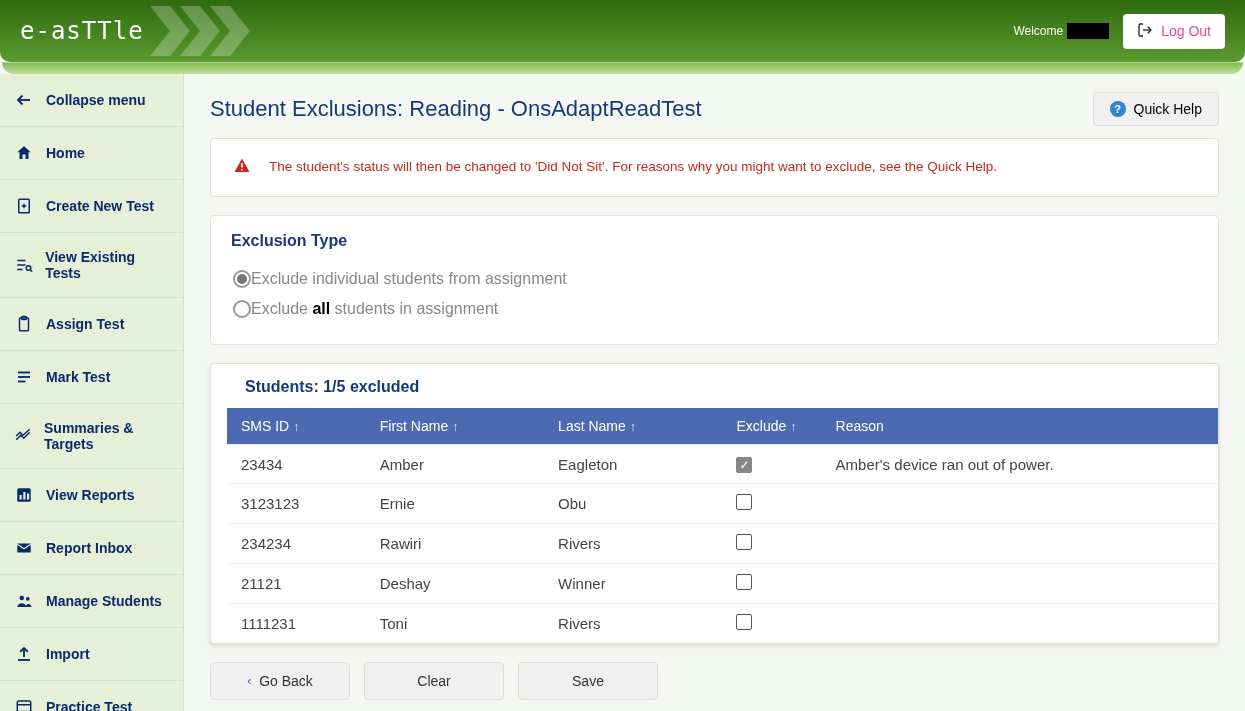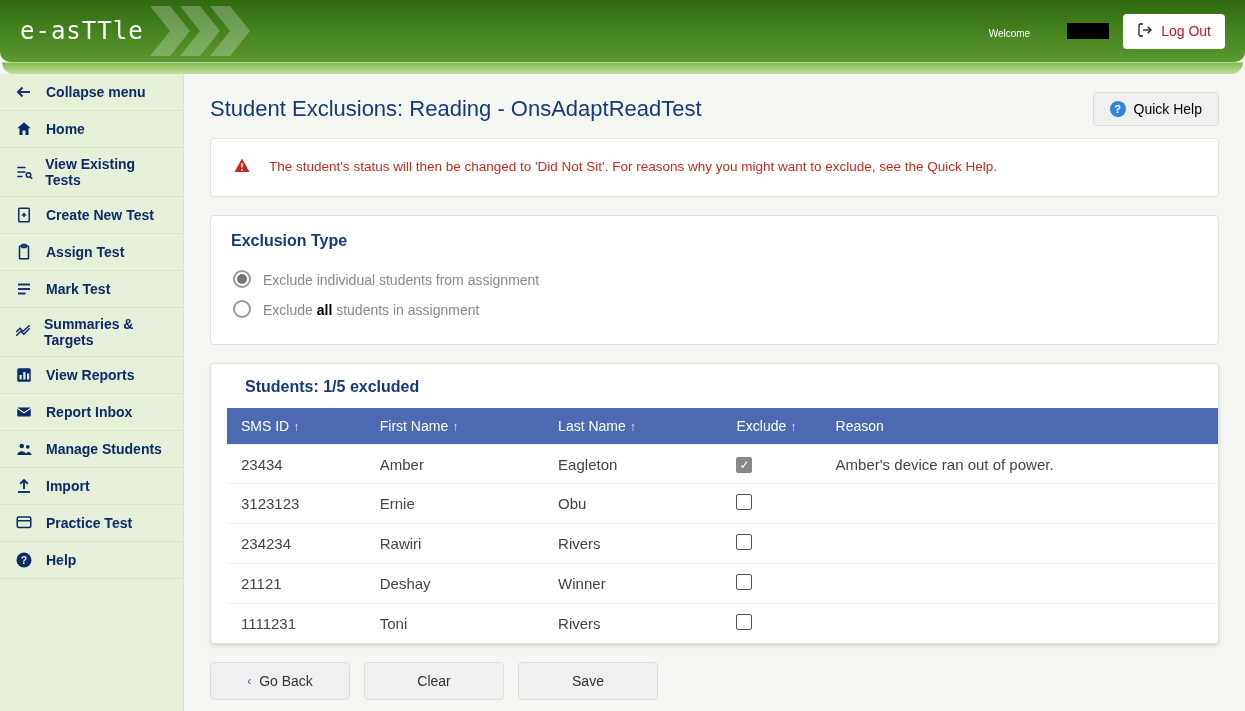--- a/index.html
+++ b/index.html
@@ -4,51 +4,51 @@
 <style>
   * { box-sizing: border-box; margin: 0; padding: 0; }
   html, body { height: 100%; font-family: Arial, Helvetica, sans-serif; font-size: 14px; color: #333; background: #f5f7f2; }
   body { display: flex; flex-direction: column; }
 
   
   .header { background: linear-gradient(#2f6b0f, #5a9a2f); height: 62px; display: flex; align-items: center; padding: 0 20px; position: relative; border-radius: 0 0 10px 10px; color:#fff; }
   .header .brand { font-family: "Lucida Console", monospace; font-size: 24px; letter-spacing: 1px; }
   .header .chevrons { position: absolute; left: 150px; top:0; height:100%; display:flex; align-items:center; opacity:0.25; }
   .header .chevrons svg { height: 50px; }
-  .header .welcome { margin-left: auto; font-size: 10px; display:flex; align-items:flex-end;gap:33px; }
+  .header .welcome { margin-left: auto; font-size: 12px; display:flex; align-items:center; }
   .header .welcome .blackbox { display:inline-block; width:42px; height:16px; background:#000; margin-left:4px; }
-  .header .logout { margin-left: 14px; background:#fff; color:#b91c1c; border:none; border-radius:4px; padding:8px 14px; font-size:14px; display:flex; align-items:center; gap:8px; cursor:pointer; }
+  .header .logout { margin-left: 14px; background:#fff; color:#ec4899; border:none; border-radius:4px; padding:8px 14px; font-size:14px; display:flex; align-items:center; gap:8px; cursor:pointer; }
   .header .logout .ic { display:inline-block; }
 
   .subheader { height: 12px; background: linear-gradient(#7cb84d,#bfe09c); border-radius: 0 0 12px 12px; margin: 0 2px; box-shadow: inset 0 1px 0 rgba(255,255,255,0.4);}
 
   .layout { display:flex; flex:1; min-height:0; }
 
   
   .sidebar { width: 184px; background:#E6F0D8; border-right:1px solid #d6e3c4; display:flex; flex-direction:column; }
-  .sidebar .item { display:flex; align-items:center; gap:12px; padding:8px 14px; color:#0a2a6b; font-weight:600; font-size:14px; border-bottom:1px solid #d6e3c4; cursor:pointer; }
+  .sidebar .item { display:flex; align-items:center; gap:12px; padding:16px 14px; color:#0a2a6b; font-weight:600; font-size:14px; border-bottom:1px solid #d6e3c4; cursor:pointer; }
   .sidebar .item .ic { width:20px; height:20px; color:#0a2a6b; display:flex; align-items:center; justify-content:center; }
   .sidebar .help-item .ic svg circle { fill:#0a2a6b; }
 
   
   .main { flex:1; padding: 0 26px 20px 26px; overflow:auto; }
   .title-row { display:flex; align-items:center; padding-top:18px; padding-bottom:12px;}
   .page-title { color:#153a7a; font-size:22px; font-weight:500; }
   .quick-help { margin-left:auto; background:#f0f0f0; border:1px solid #ddd; border-radius:4px; padding:8px 16px; font-size:14px; display:flex; align-items:center; gap:8px; cursor:pointer; }
   .quick-help .qicon { width:16px;height:16px; border-radius:50%; background:#2f86d6; color:#fff; font-size:11px; display:flex; align-items:center; justify-content:center; font-weight:bold;}
 
   .card { background:#fff; border:1px solid #e0e0e0; border-radius:4px; margin-bottom:18px; }
   .warning-card { display:flex; gap:18px; padding:18px 22px; align-items:flex-start;}
   .warning-card .wicon { color:#c22; }
   .warning-card .msg { color:#c22c1c; font-size:13.5px; line-height:1.5; }
 
   .section-card { padding:16px 20px 20px 20px; }
   .section-title { color:#153a7a; font-weight:600; font-size:16px; margin-bottom:14px; }
 
-  .radio-row { display:flex; align-items:flex-end; gap:12px; padding:6px 2px; color:#888; font-size:14px; }
+  .radio-row { display:flex; align-items:flex-start; padding:6px 2px; color:#888; font-size:16px; }
   .radio-row .radio { width:18px; height:18px; border:2px solid #999; border-radius:50%; display:flex; align-items:center; justify-content:center; cursor:pointer;}
   .radio-row .radio.selected::after { content:""; width:10px; height:10px; border-radius:50%; background:#777; display:block;}
   .radio-row b { color:#000000; font-weight:700; }
 
   .students-card { padding:14px 0 0 16px; box-shadow: 0 2px 4px rgba(0,0,0,0.12);}
   .students-title { color:#153a7a; font-weight:600; font-size:16px; padding:0 18px 12px 18px; }
 
   table.students { width:100%; border-collapse:collapse; }
   table.students thead th { background:#4b6ab2; color:#fff; font-weight:500; font-size:14px; text-align:left; padding:10px 14px; }
   table.students thead th .sort { font-size:12px; margin-left:4px; opacity:0.85;}
@@ -104,38 +104,38 @@
         <span class="ic">
           <svg width="18" height="18" viewBox="0 0 24 24" fill="currentColor">
             <path d="M12 3l9 8h-3v9h-4v-6H10v6H6v-9H3z"></path>
           </svg>
         </span>
         <span>Home</span>
       </div>
       <div class="item">
         <span class="ic">
           <svg width="18" height="18" viewBox="0 0 24 24" fill="none" stroke="currentColor" stroke-width="2">
+            <rect x="5" y="3" width="14" height="18" rx="1"></rect>
+            <line x1="12" y1="9" x2="12" y2="15"></line>
+            <line x1="9" y1="12" x2="15" y2="12"></line>
+          </svg>
+        </span>
+        <span>Create New Test</span>
+      </div>
+      <div class="item">
+        <span class="ic">
+          <svg width="18" height="18" viewBox="0 0 24 24" fill="none" stroke="currentColor" stroke-width="2">
             <line x1="3" y1="6" x2="14" y2="6"></line>
             <line x1="3" y1="12" x2="14" y2="12"></line>
             <line x1="3" y1="18" x2="10" y2="18"></line>
             <circle cx="18" cy="16" r="3"></circle>
             <line x1="20" y1="18" x2="23" y2="21"></line>
           </svg>
         </span>
         <span>View Existing Tests</span>
-      </div>
-      <div class="item">
-        <span class="ic">
-          <svg width="18" height="18" viewBox="0 0 24 24" fill="none" stroke="currentColor" stroke-width="2">
-            <rect x="5" y="3" width="14" height="18" rx="1"></rect>
-            <line x1="12" y1="9" x2="12" y2="15"></line>
-            <line x1="9" y1="12" x2="15" y2="12"></line>
-          </svg>
-        </span>
-        <span>Create New Test</span>
       </div>
       <div class="item">
         <span class="ic">
           <svg width="18" height="18" viewBox="0 0 24 24" fill="none" stroke="currentColor" stroke-width="2">
             <rect x="6" y="4" width="12" height="17" rx="1"></rect>
             <rect x="9" y="2" width="6" height="4" rx="1"></rect>
           </svg>
         </span>
         <span>Assign Test</span>
       </div>

